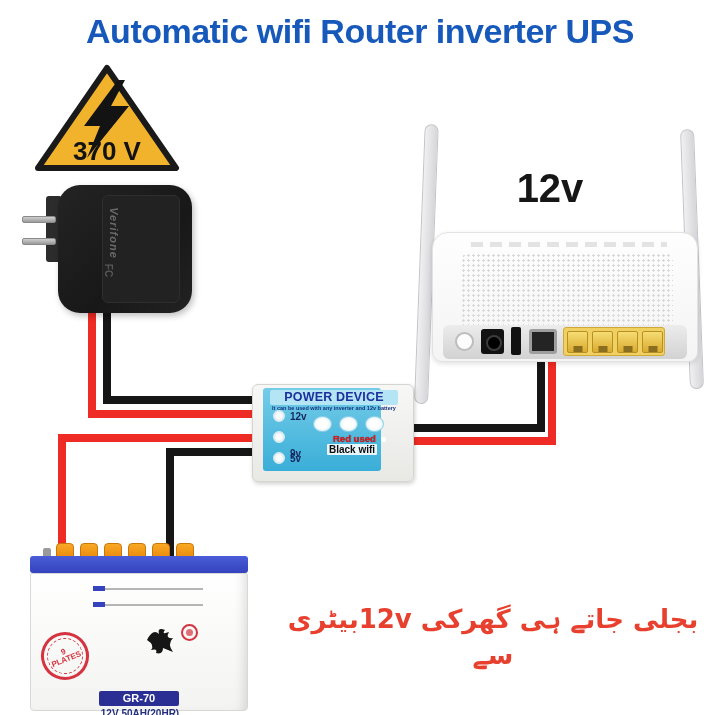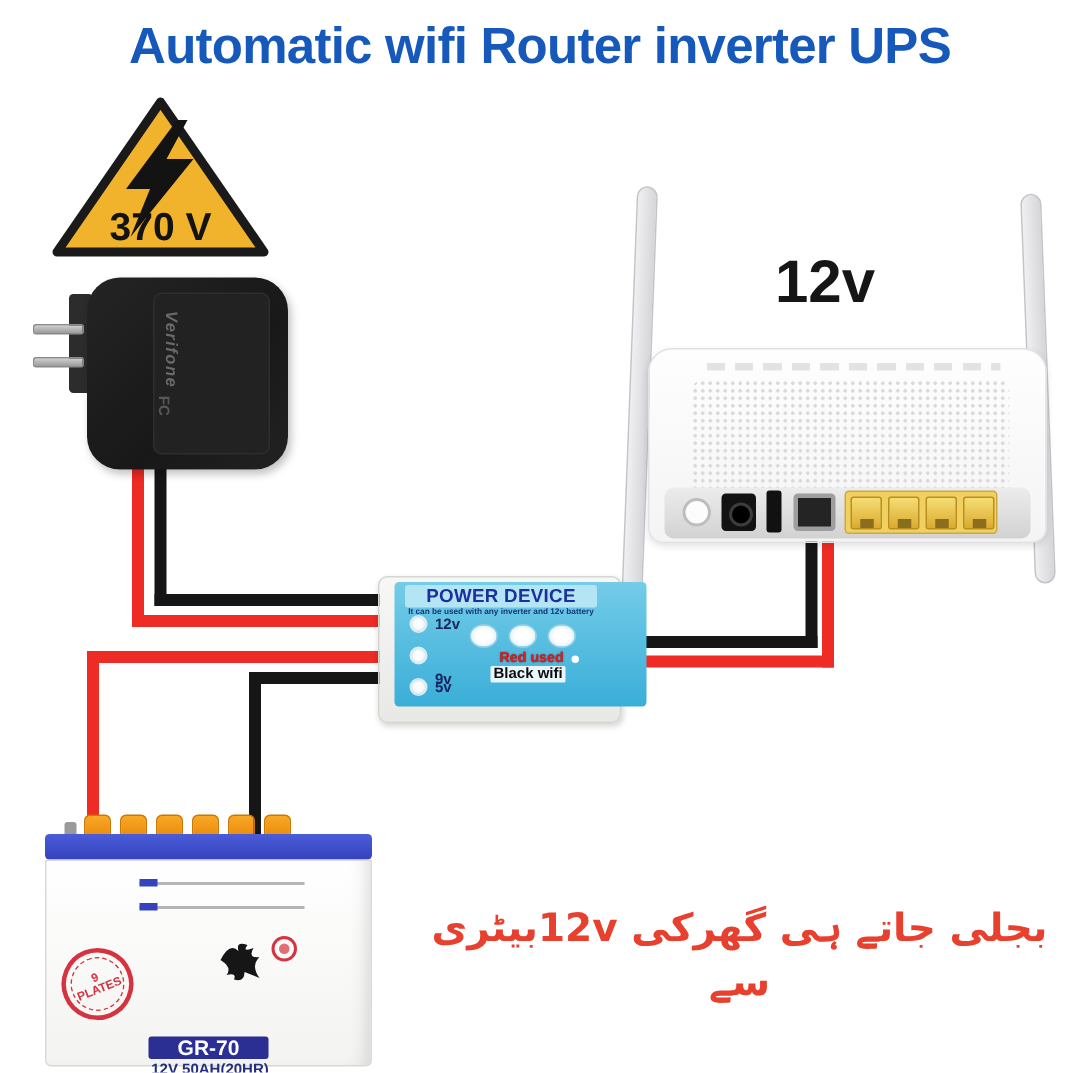--- a/index.html
+++ b/index.html
@@ -67,21 +67,21 @@
               background:linear-gradient(#f6dd74,#d9ab2f); border:1px solid #b98f23; border-radius:2px; }
   .lan-port::after { content:""; position:absolute; bottom:0; left:50%; transform:translateX(-50%);
                      width:9px; height:6px; background:#8a6d1f; }
   .router-voltage { position:absolute; left:505px; top:166px; width:90px; text-align:center;
                     font-size:40px; font-weight:800; color:#161616; z-index:3; }
 
   
   .pd-case { position:absolute; left:252px; top:384px; width:162px; height:98px;
              background:linear-gradient(#f7f8f6,#e8e9e5); border:1px solid #d4d4d0;
              border-radius:6px; z-index:4; box-shadow:1px 2px 4px rgba(0,0,0,.18); }
-  .pd-panel { position:absolute; left:10px; top:3px; width:168px; height:83px;
+  .pd-panel { position:absolute; left:10px; top:3px; width:118px; height:83px;
               background:linear-gradient(180deg,#74cce8,#3aaed8); border-radius:3px;padding-left:20px; }
   .pd-header { position:absolute; left:7px; top:2px; width:128px; height:15px;
                background:#b4e5f4; border-radius:2px; text-align:center;
                font-size:12.5px; font-weight:900; color:#1d2f9e; letter-spacing:0.2px; line-height:15px; }
   .pd-sub { position:absolute; left:0; top:17px; width:142px; text-align:center;
             font-size:5.5px; font-weight:bold; color:#15337f; }
   .pd-led { position:absolute; width:12px; height:12px; border-radius:50%;
             background:radial-gradient(#ffffff,#e9f6fb); border:1px solid #d7eef7;
             box-shadow:inset 0 0 2px rgba(0,0,0,.2); }
   .pd-led-label { position:absolute; font-size:10px; font-weight:800; color:#17255e; }
@@ -112,21 +112,21 @@
                  display:flex; align-items:center; justify-content:center; text-align:center;
                  font-size:8px; font-weight:900; color:#d4333f; line-height:8px; }
   .eagle { position:absolute; left:112px; top:52px; }
   .mini-logo { position:absolute; left:150px; top:50px; width:17px; height:17px; border-radius:50%;
                border:2px solid #d4333f; }
   .mini-logo::after { content:""; position:absolute; left:3px; top:3px; width:7px; height:7px;
                       border-radius:50%; background:#d4333f; opacity:.7; }
   .bat-brand { position:absolute; left:29px; top:72px; width:160px; text-align:center;
                font-size:40px; font-weight:900; font-style:italic; color:#d32128; letter-spacing:1px; }
   .bat-model { position:absolute; left:68px; top:117px; width:80px; height:15px; background:#2b2f94;
-               border-radius:2px; color:#ffffff; font-size:14px; font-weight:800;
+               border-radius:2px; color:#ffffff; font-size:11px; font-weight:800;
                text-align:center; line-height:15px; }
   .bat-cap-text { position:absolute; left:29px; top:134px; width:160px; text-align:center;
                   font-size:10px; font-weight:800; color:#232f7e; }
 
   
   .caption { position:absolute; left:268px; top:601px; width:450px; text-align:center;
              direction:rtl; color:#e8402e; font-weight:bold; font-size:26px; line-height:36px;
              font-family:"DejaVu Sans", sans-serif; }
 </style>
 </head>

